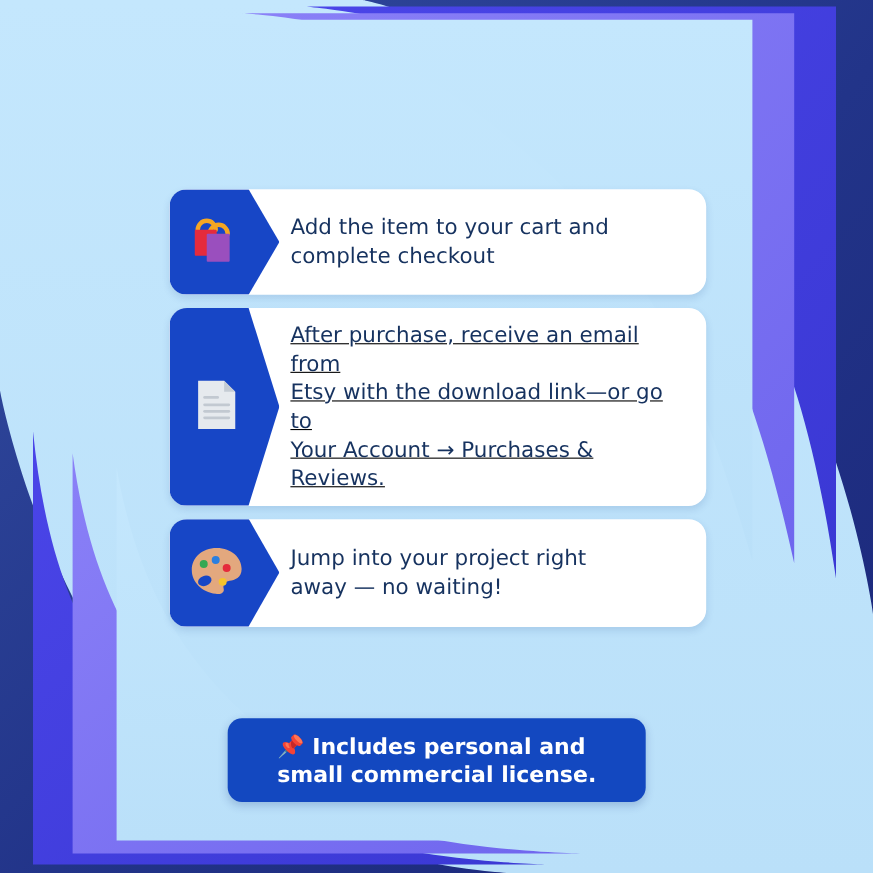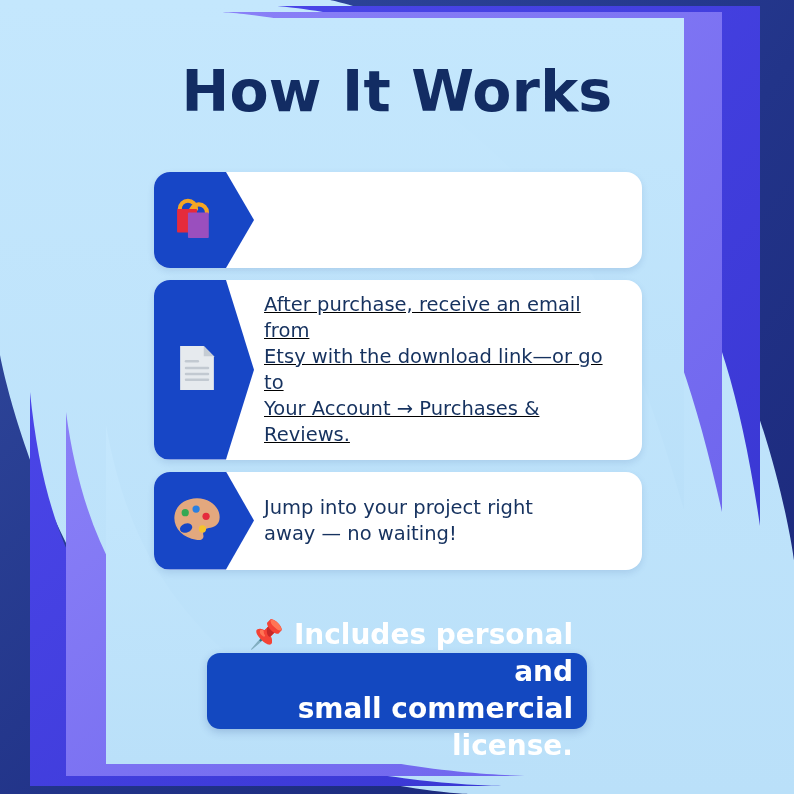--- a/index.html
+++ b/index.html
@@ -110,24 +110,24 @@
     background: #1348c0;
     border-radius: 13px;
     display: flex;
     align-items: center;
     justify-content: center;
     box-shadow: 0 3px 8px rgba(25, 55, 130, 0.22);
   }
 
   .license-text {
     color: #ffffff;
-    font-size: 28px;
+    font-size: 20px;
     font-weight: 700;
     line-height: 1.32;
-    text-align: right;
+    text-align: left;
     white-space: pre-line;
     padding: 0 14px;
   }
 </style>
 </head>
 <body>
 
 <div id="canvas">
 
   <svg id="bg-art" viewBox="0 0 794 794">
@@ -161,35 +161,35 @@
     </g>
 
     <g>
       <path d="M0,794 L0,355 C0,355 38,560 170,690 C300,790 470,794 470,794 Z" fill="url(#gNavy)"></path>
       <path d="M0,794 L0,400 C18,578 80,660 208,742 C318,794 478,794 478,794 Z" fill="url(#gRoyal)" transform="translate(30,-8)"></path>
       <path d="M0,794 L0,430 C22,592 90,672 215,750 C322,794 470,794 470,794 Z" fill="url(#gPeri)" transform="translate(66,-18)"></path>
       <path d="M0,794 L0,455 C26,604 98,682 222,756 C328,794 462,794 462,794 Z" fill="url(#gBg)" transform="translate(106,-30)"></path>
     </g>
   </svg>
 
-  <div class="title">How It Works</div>
 
   <div class="steps">
 
     <div class="step-card card-1">
       <div class="step-icon-panel">
         <span class="step-icon">
           <svg width="58" height="58" viewBox="0 0 64 64">
             <path d="M13 22 a9 9 0 0 1 18 0" fill="none" stroke="#f5a623" stroke-width="4.5" stroke-linecap="round"></path>
             <path d="M25 26 a9 9 0 0 1 18 0" fill="none" stroke="#f5a623" stroke-width="4.5" stroke-linecap="round"></path>
             <rect x="10" y="22" width="22" height="26" rx="1" fill="#e52b3c"></rect>
             <rect x="22" y="26" width="23" height="28" rx="1" fill="#9a4fbe"></rect>
           </svg>
         </span>
       </div>
+      <div class="step-text"> Add the item to your cart and complete checkout</div>
     </div>
 
 
     <div class="step-card card-3">
       <div class="step-icon-panel">
         <span class="step-icon">
           <svg width="54" height="54" viewBox="0 0 64 64">
             <path d="M12 6 L40 6 L52 18 L52 58 L12 58 Z" fill="#e6eaee"></path>
             <path d="M40 6 L52 18 L40 18 Z" fill="#c5ccd4"></path>
             <g stroke="#c2c9d1" stroke-width="3" stroke-linecap="round">

